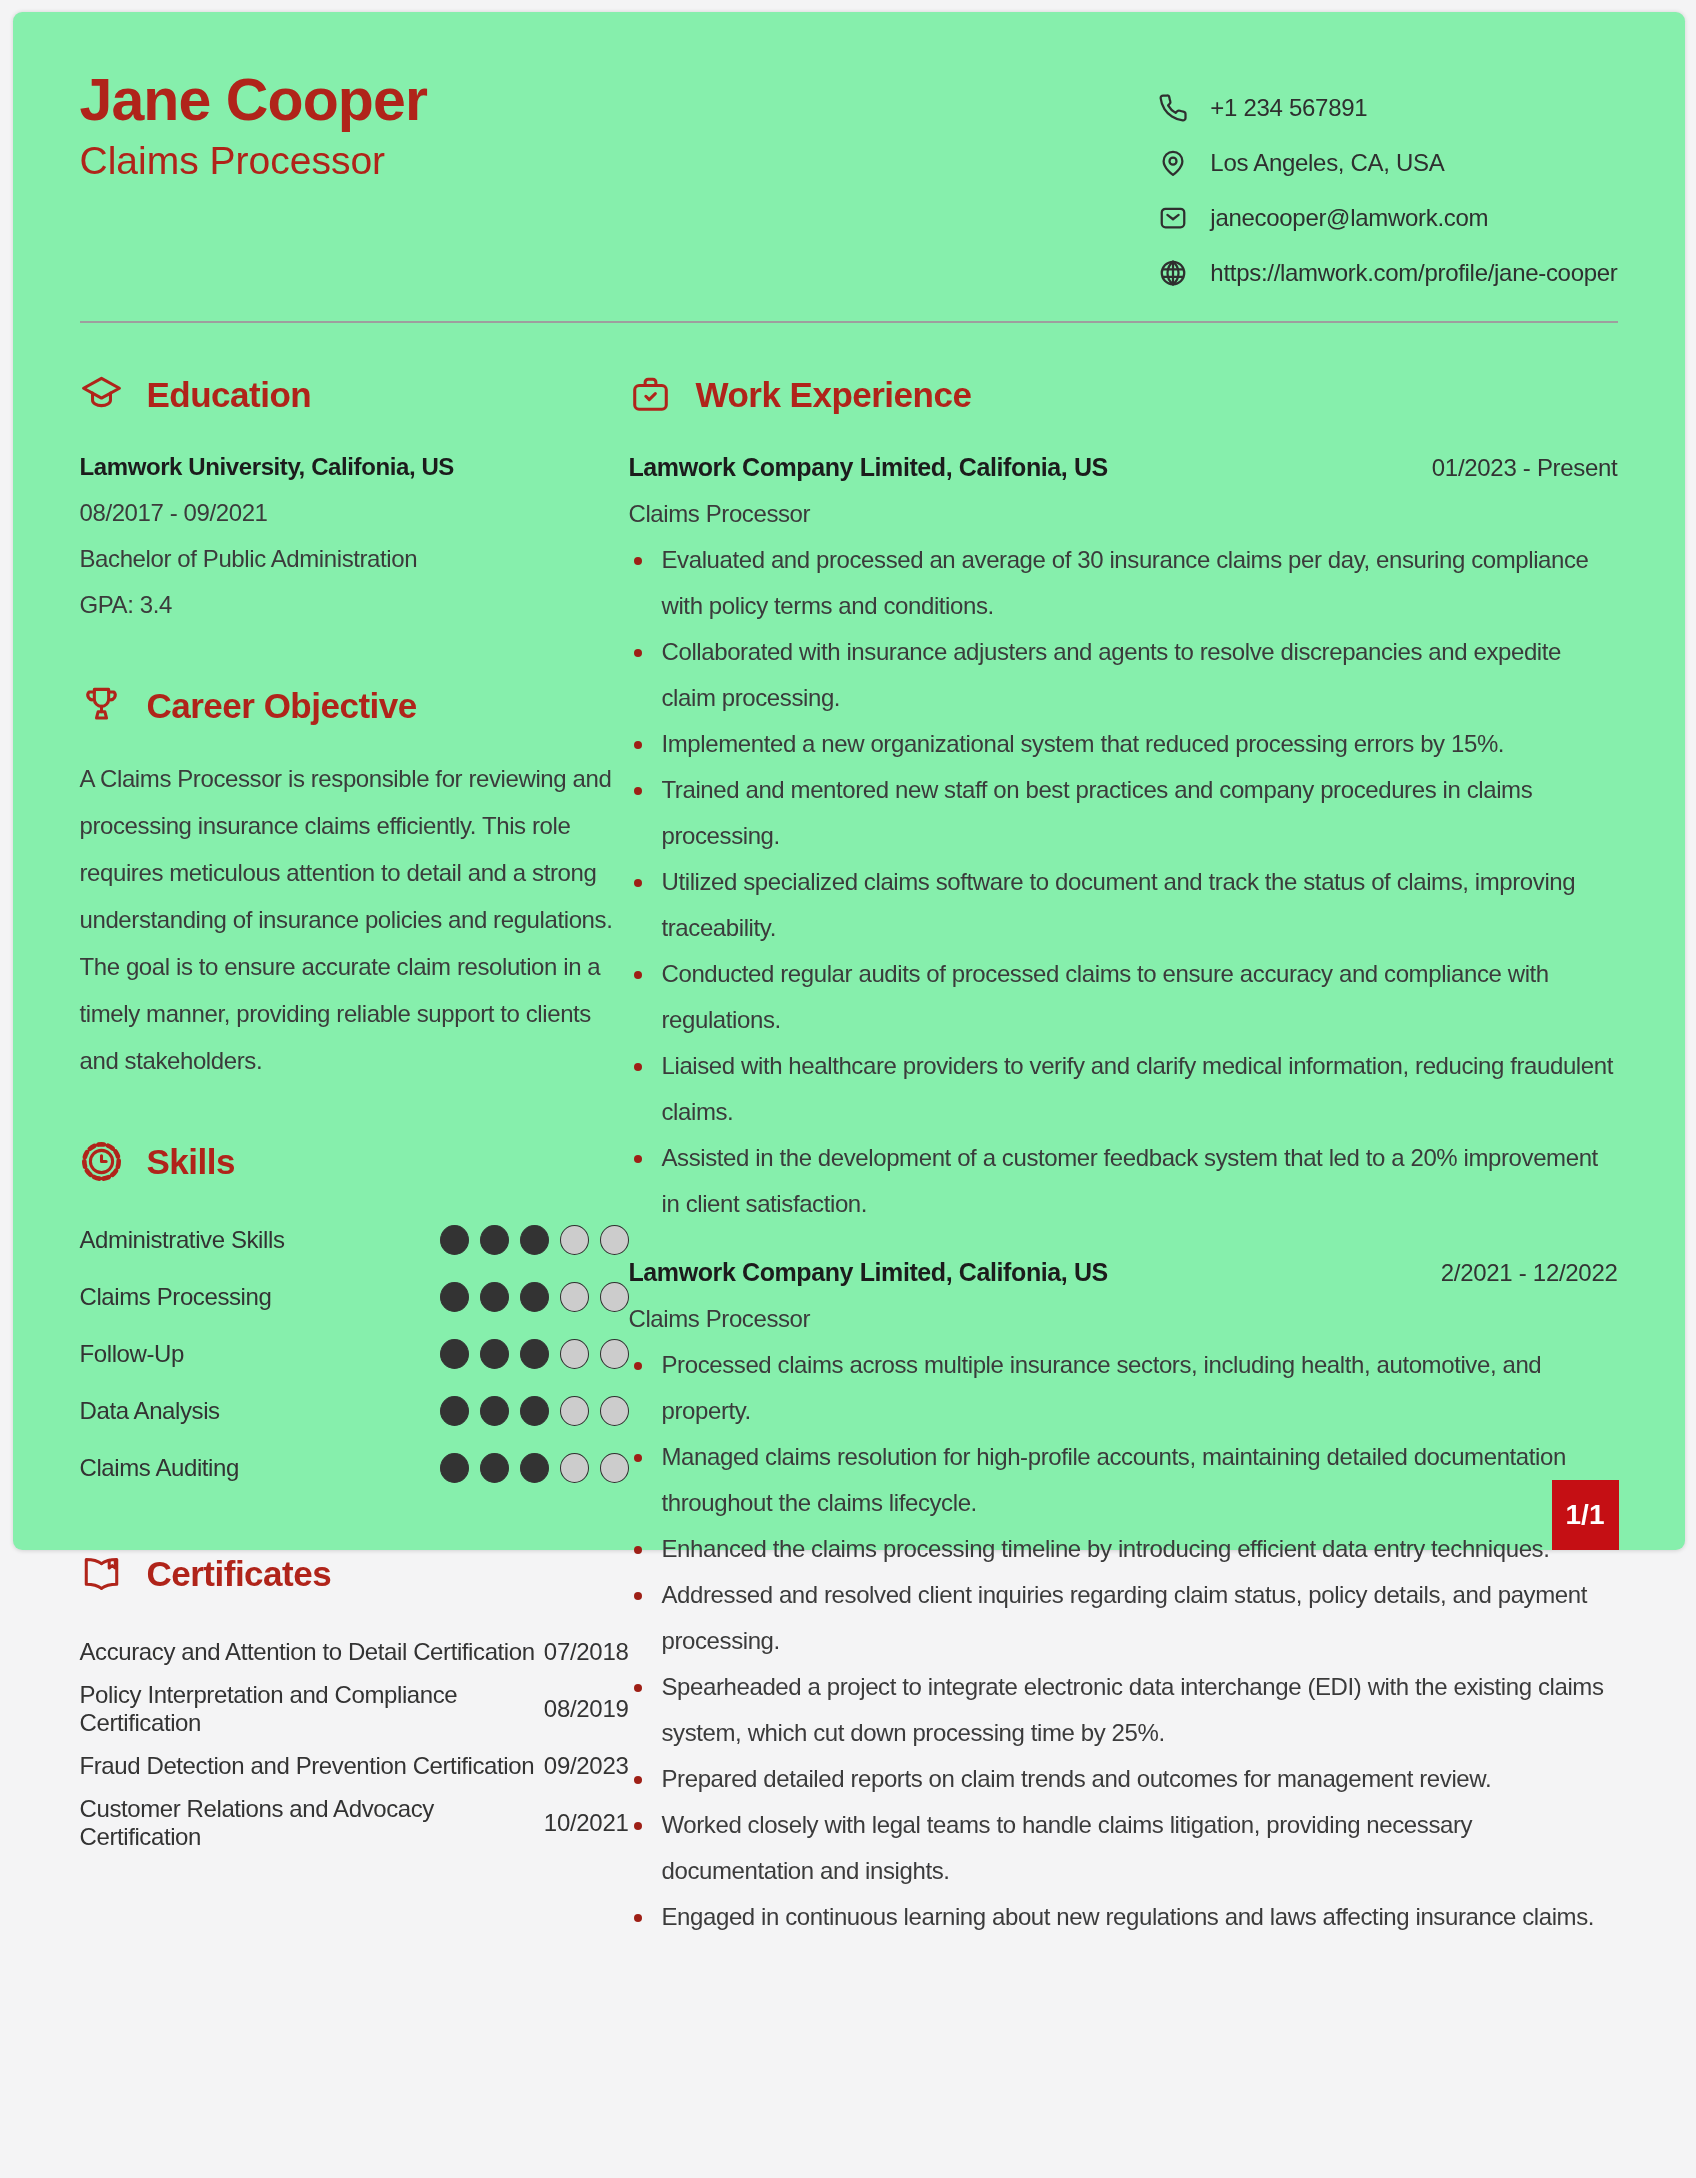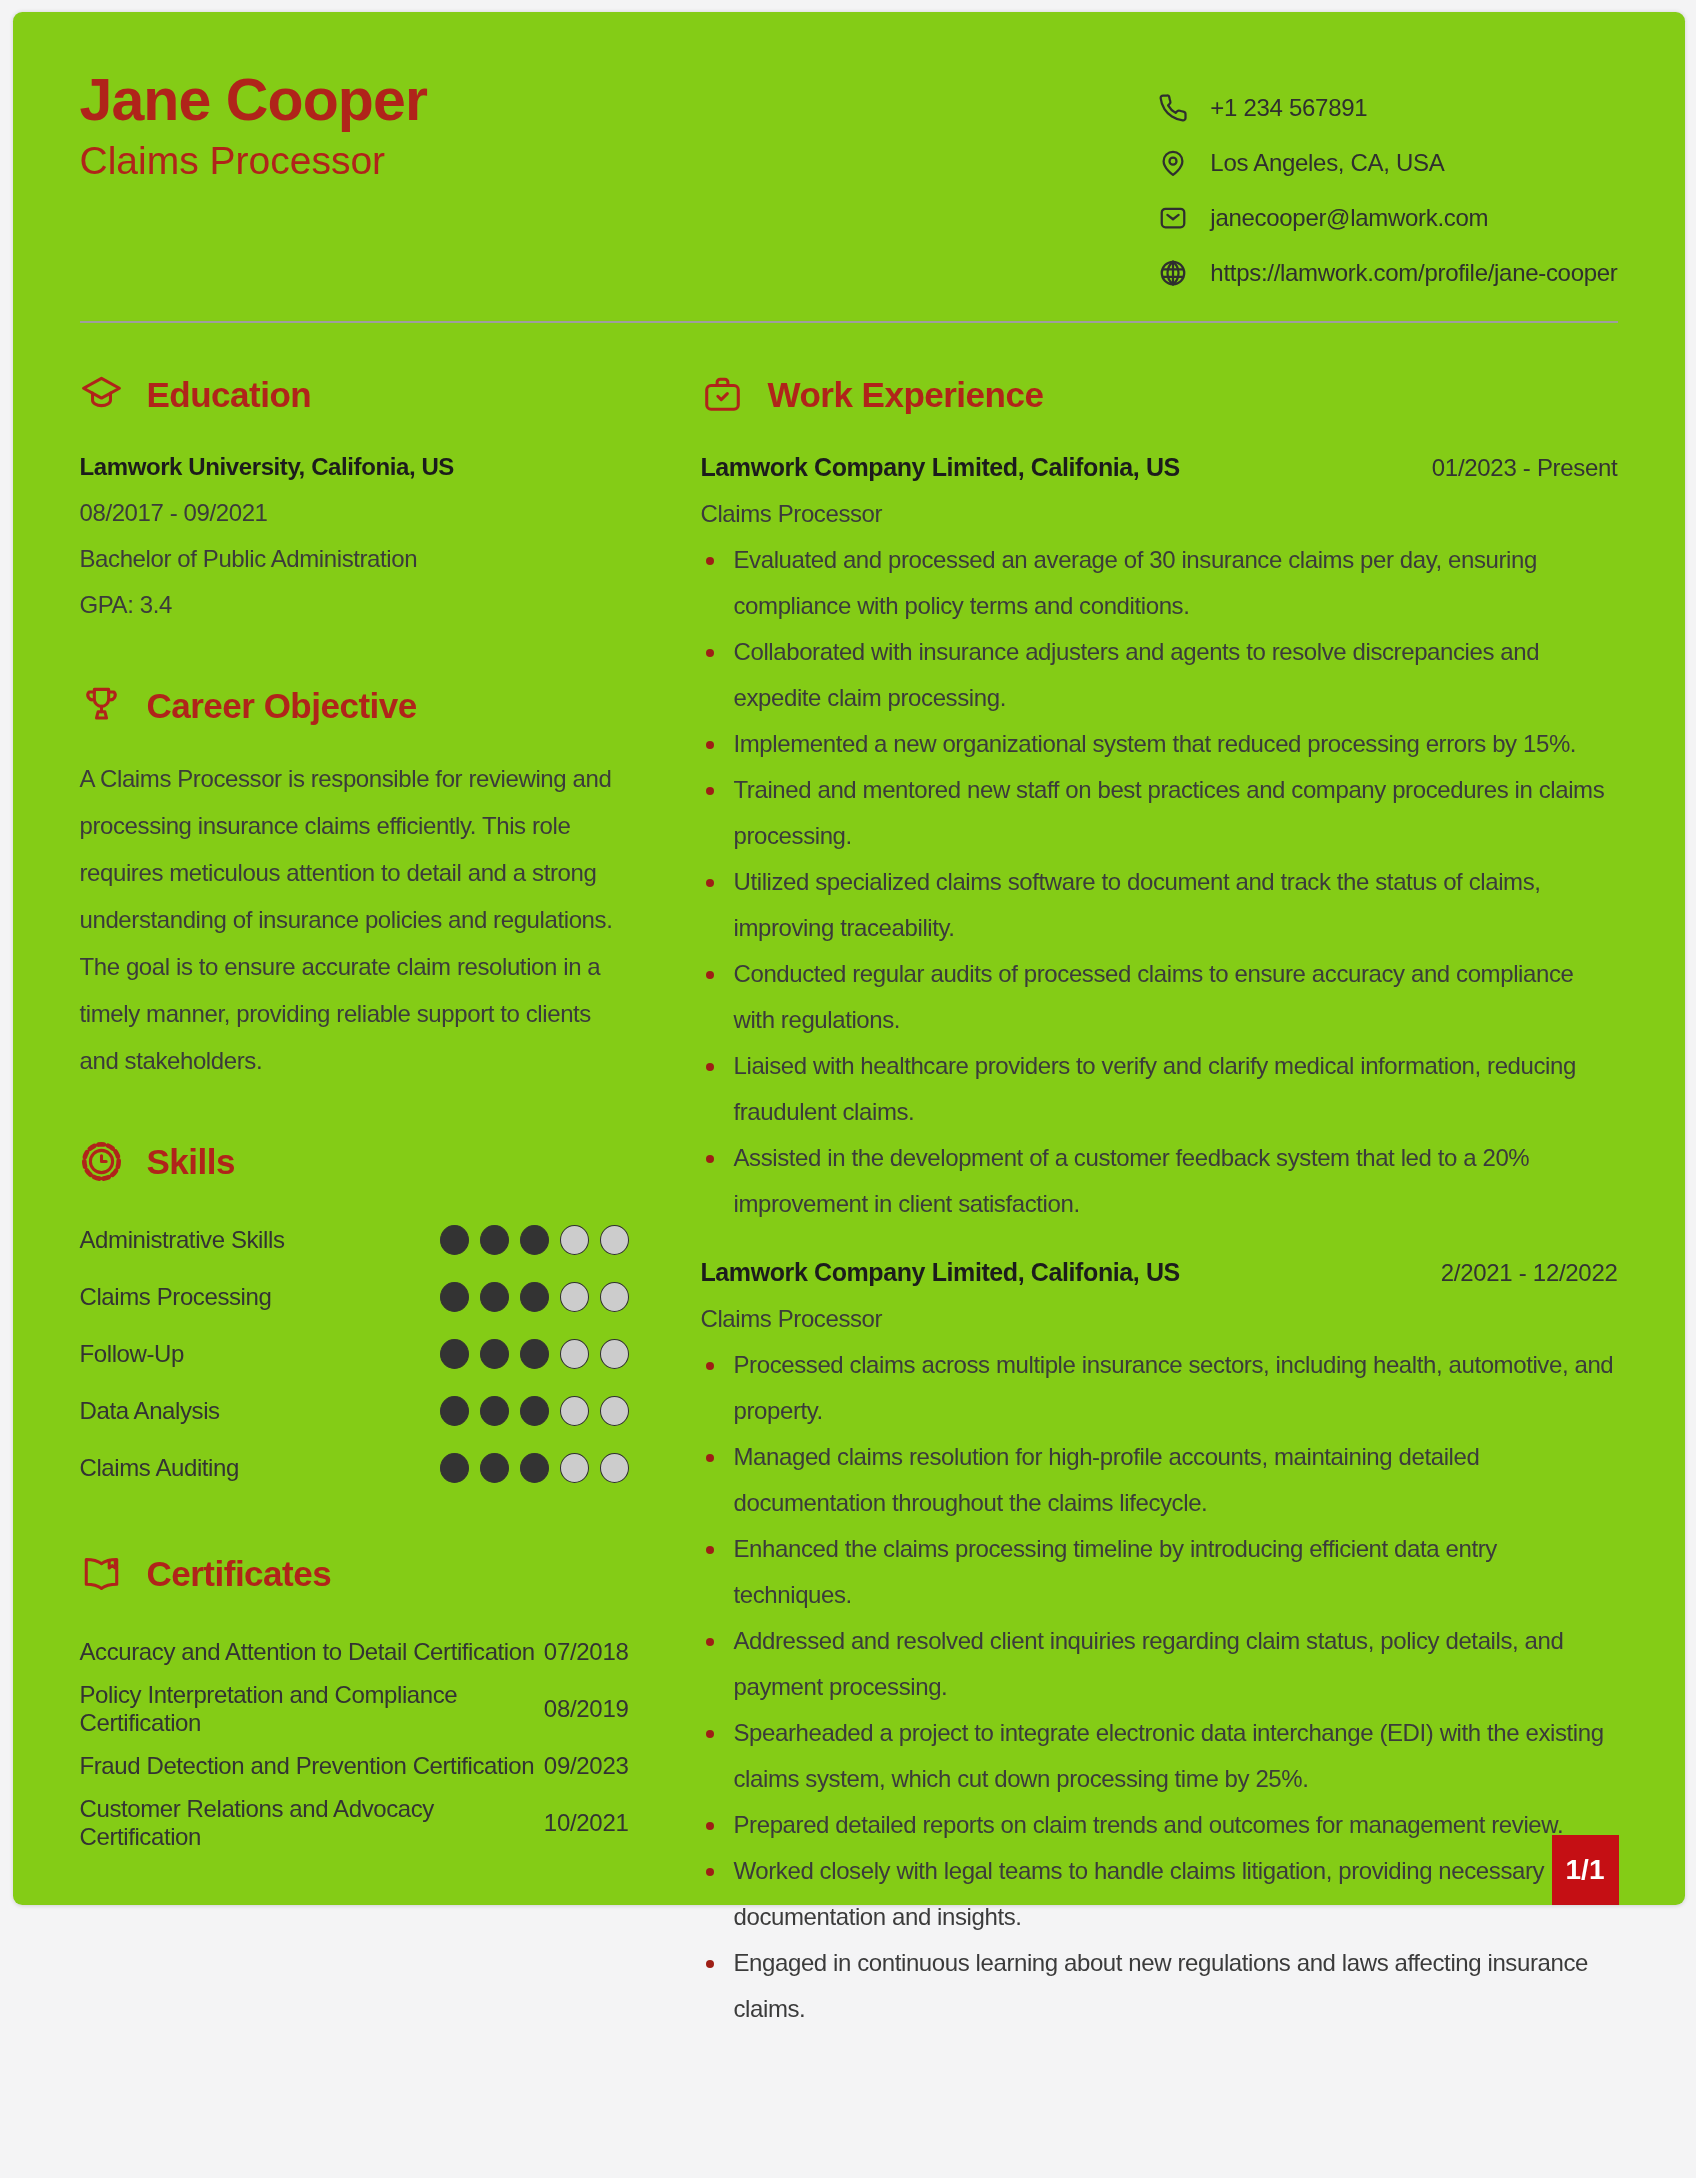--- a/index.html
+++ b/index.html
@@ -6,44 +6,44 @@
   html, body { width: 1697px; height: 2179px; }
   body {
     background: #f4f4f5;
     font-family: "Liberation Sans", "DejaVu Sans", sans-serif;
     color: #3b3b3b;
     overflow: hidden;
   }
   .sheet {
     position: relative;
     width: 1672px;
-    height: 1893px;
+    height: 1538px;
     margin: 12px auto;
-    background: #84cc16;
+    background: #86efac;
     border-radius: 9.3px;
     box-shadow: 0 0.9px 4.6px rgba(0,0,0,.14);
     padding: 58px 67px 0 67px;
   }
   
   .header { display: flex; justify-content: space-between; align-items: flex-start; }
   .name {
     font-size: 59px; font-weight: bold; letter-spacing: -0.9px;
     color: var(--accent); line-height: 1.05;
   }
   .job-title {
     font-size: 39px; font-weight: 400; color: var(--accent);
     margin-top: 7.4px; line-height: 1.15;
   }
   .contact { margin-top: 22px; min-width: 427px; }
   .contact-row { display: flex; align-items: center; gap: 22px; height: 32px; margin-bottom: 23px; }
   .contact-row svg { width: 30px; height: 30px; flex: 0 0 30px; stroke: #2f2f2f; }
   .contact-text { font-size: 24px; color: #2f2f2f; letter-spacing: -0.3px; }
   .divider { border: none; border-top: 2.8px solid var(--divider); margin-top: 9.3px; }
   
-  .main { display: grid; grid-template-columns: 549px 1fr; column-gap: 72px; margin-top: 50px; }
+  .main { display: grid; grid-template-columns: 549px 1fr; margin-top: 50px; }
   .section { margin-top: 0; }
   .section + .section { margin-top: 56px; }
   .section-header { display: flex; align-items: center; gap: 24px; margin-bottom: 28px; }
   .section-header svg { width: 43px; height: 43px; stroke: var(--accent); }
   .section-title { font-size: 35px; font-weight: bold; color: var(--accent); letter-spacing: -0.5px; }
   p.line { font-size: 24px; line-height: 46px; letter-spacing: -0.4px; }
   .bold-line { font-size: 25px; font-weight: bold; color: #1c1c1c; letter-spacing: -0.4px; }
   .objective-text { font-size: 24px; line-height: 47px; letter-spacing: -0.4px; }
   
   .skill-row { display: flex; justify-content: space-between; align-items: center; height: 57px; }

